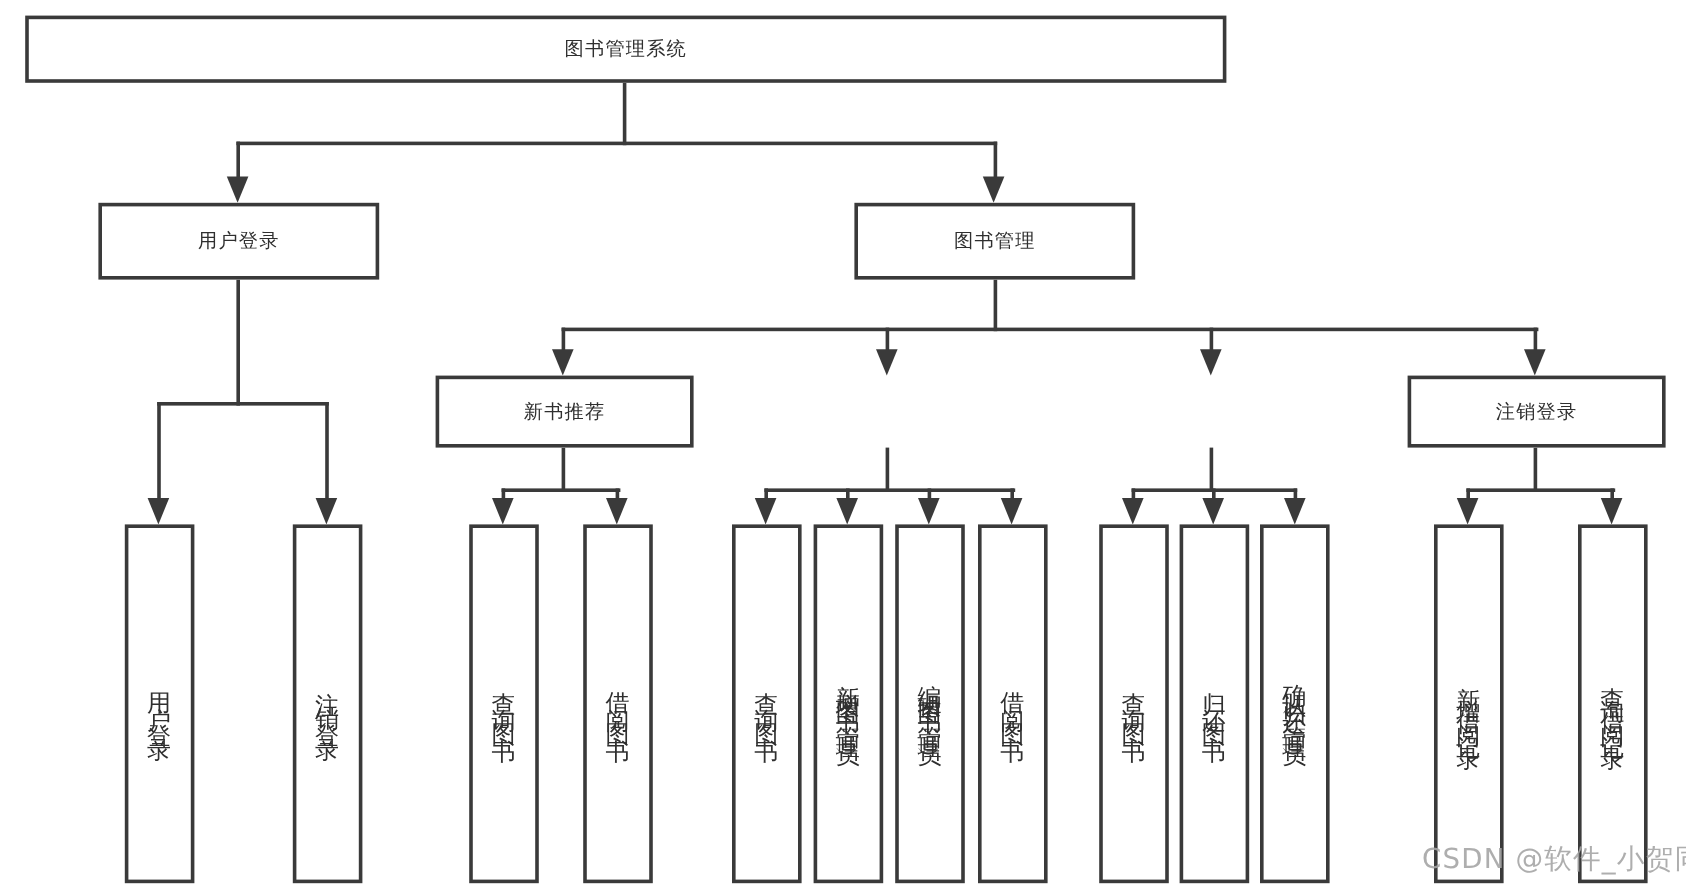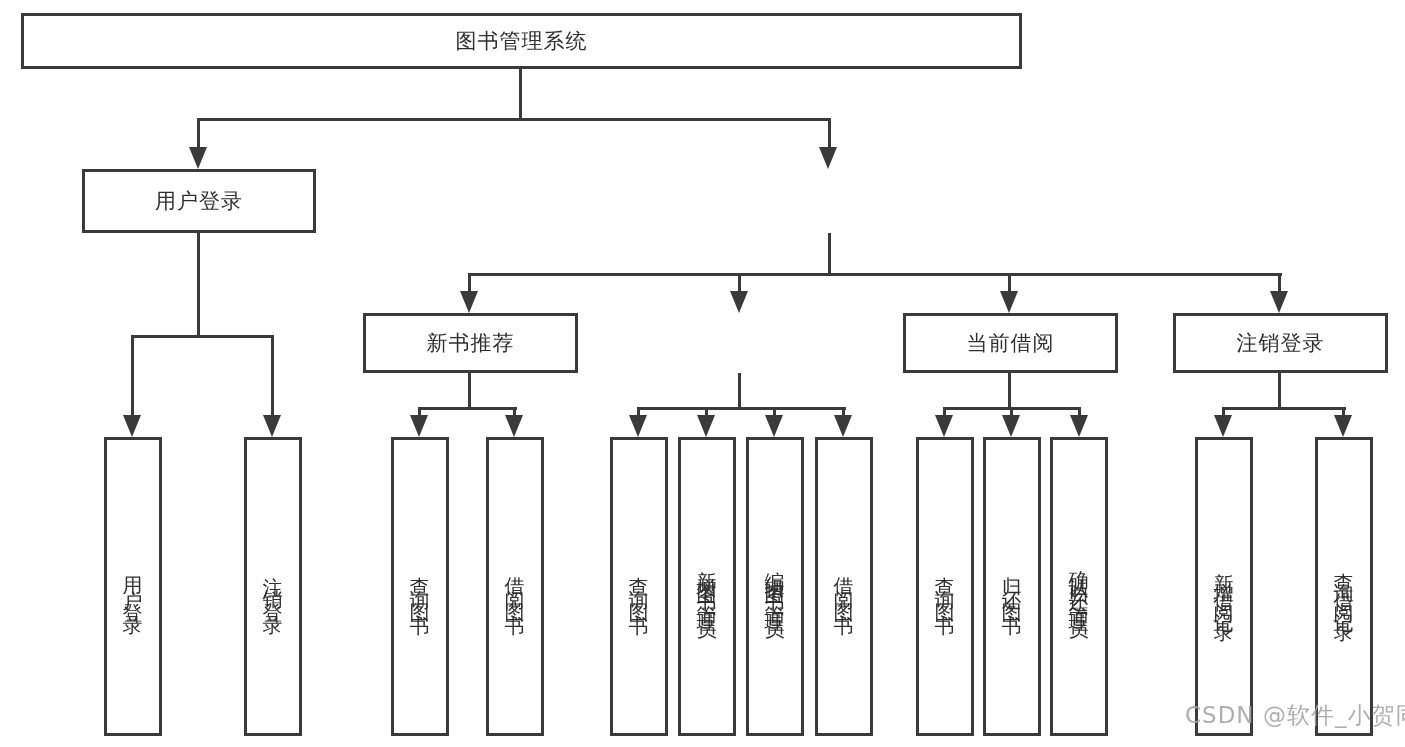--- a/index.html
+++ b/index.html
@@ -9,21 +9,21 @@
   }
   .box{
     position:absolute;background:#ffffff;border:3px solid #3a3a3a;
     box-sizing:border-box;display:flex;align-items:center;justify-content:center;
     color:#2f2f2f;z-index:2;
   }
   .root-box{left:21px;top:13px;width:1001px;height:56px;}
   .lvl2{top:169px;width:234px;height:64px;}
   .lvl3{top:313px;width:215px;height:60px;align-items:center;}
   .leaf{top:437px;width:58px;height:299px;}
-  .hlabel{font-size:21px;letter-spacing:1px;white-space:nowrap;}
+  .hlabel{font-size:16px;letter-spacing:1px;white-space:nowrap;}
   .vtext{
     writing-mode:vertical-rl;text-orientation:mixed;
     font-size:20px;line-height:1;white-space:nowrap;
   }
   .vs4{letter-spacing:13px;}
   .vs6{letter-spacing:10px;}
   .vs9{letter-spacing:7px;}
   .hline{position:absolute;height:3px;background:#3a3a3a;z-index:1;}
   .vline{position:absolute;width:3px;background:#3a3a3a;z-index:1;}
   .arrow{
@@ -100,26 +100,26 @@
   <div class="arrow" style="left:1214px;top:415px;"></div>
   <div class="arrow" style="left:1334px;top:415px;"></div>
 
   <div class="box root-box">
     <span class="hlabel">图书管理系统</span>
   </div>
 
   <div class="box lvl2" style="left:82px;">
     <span class="hlabel">用户登录</span>
   </div>
+  <div class="box lvl2" style="left:712px;">
+    <span class="hlabel">图书管理</span>
+  </div>
 
   <div class="box lvl3" style="left:363px;">
     <span class="hlabel">新书推荐</span>
-  </div>
-  <div class="box lvl3" style="left:903px;">
-    <span class="hlabel">当前借阅</span>
   </div>
   <div class="box lvl3" style="left:1173px;">
     <span class="hlabel">注销登录</span>
   </div>
 
   <div class="box leaf" style="left:104px;">
     <span class="vtext vs4">用户登录</span>
   </div>
   <div class="box leaf" style="left:244px;">
     <span class="vtext vs4">注销登录</span>

